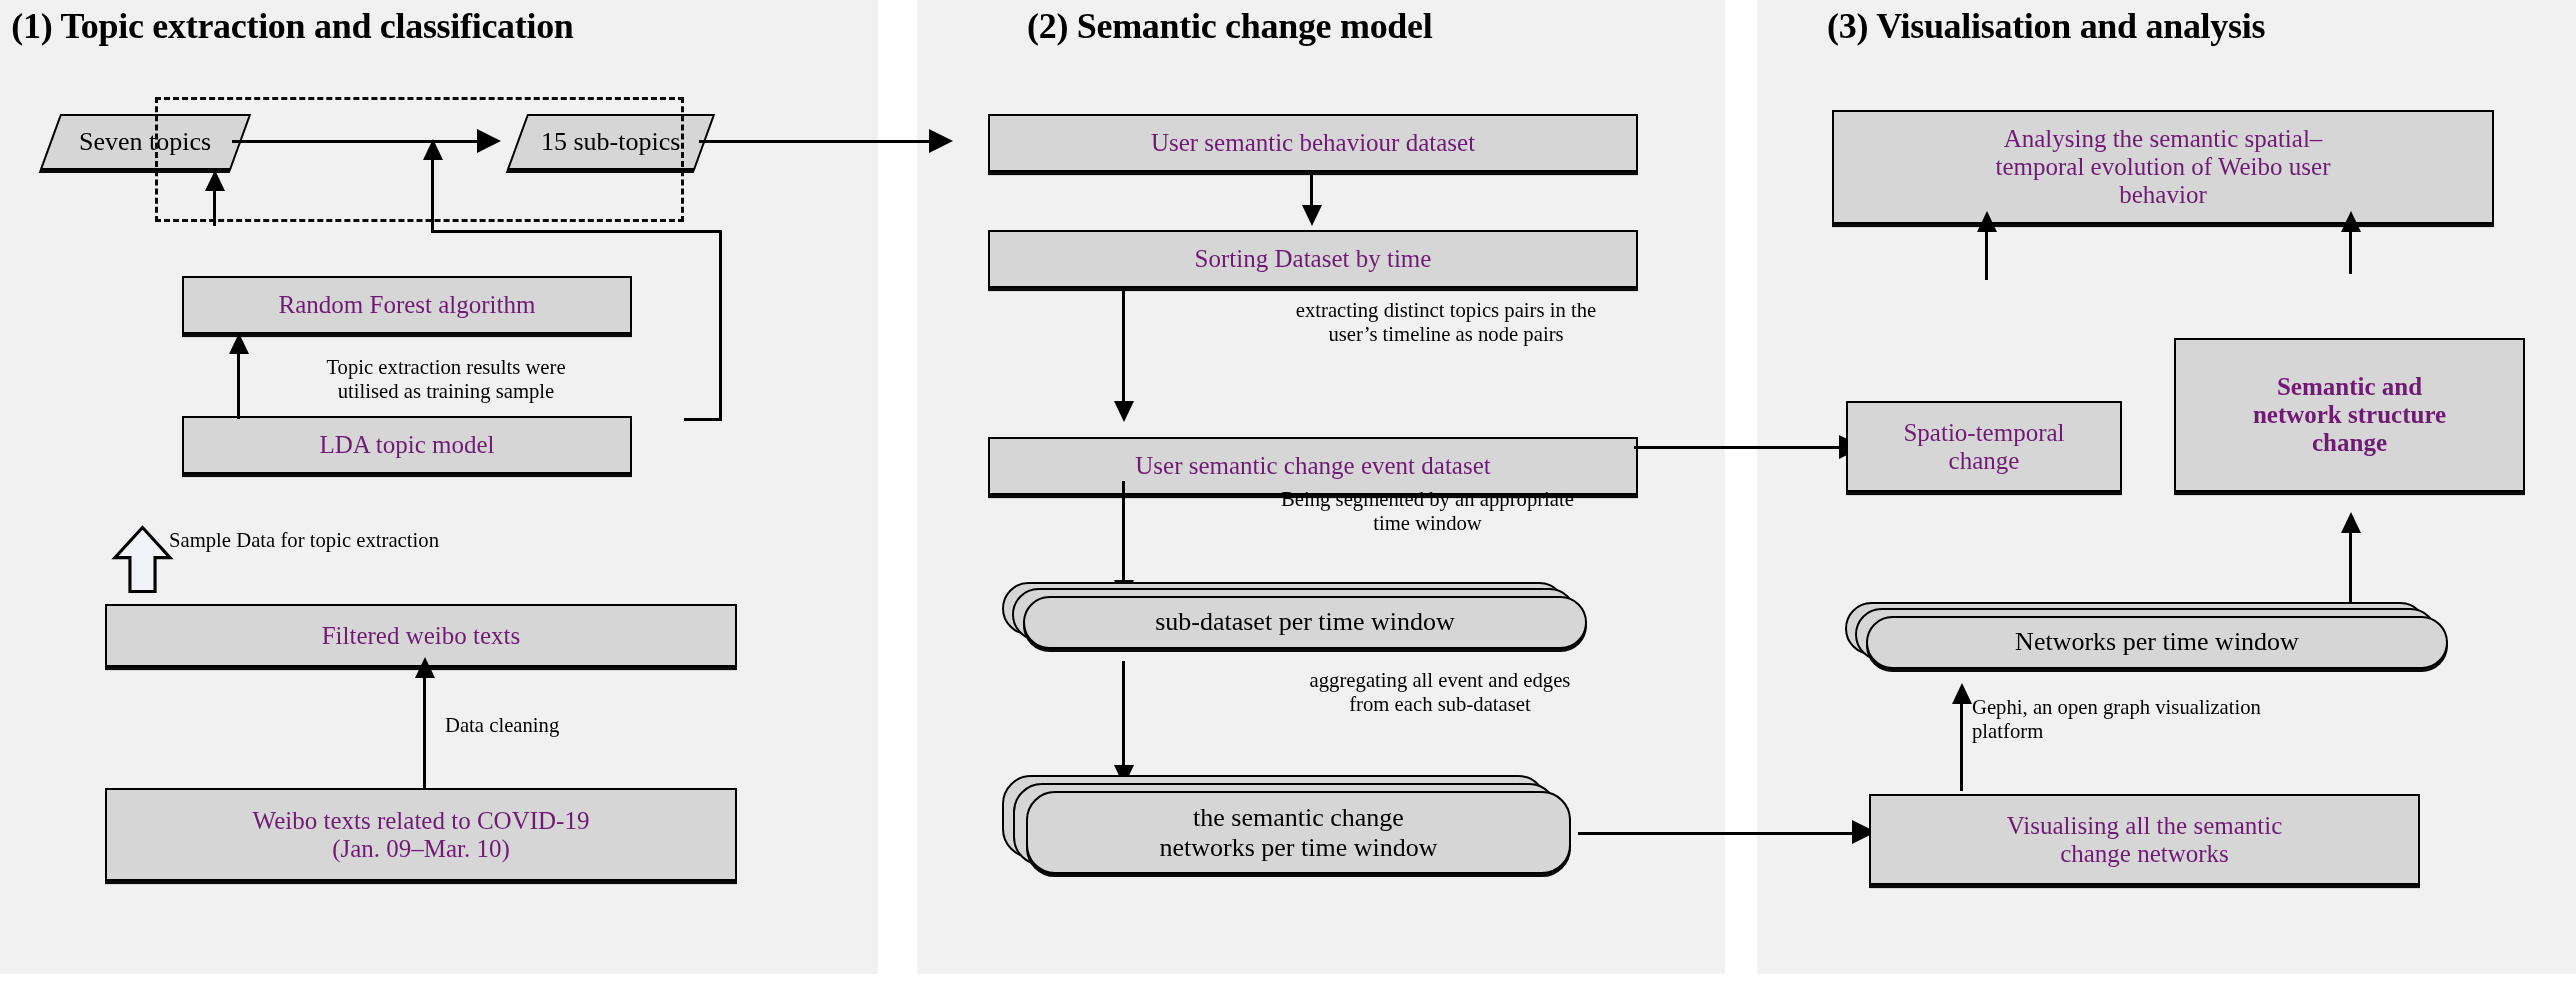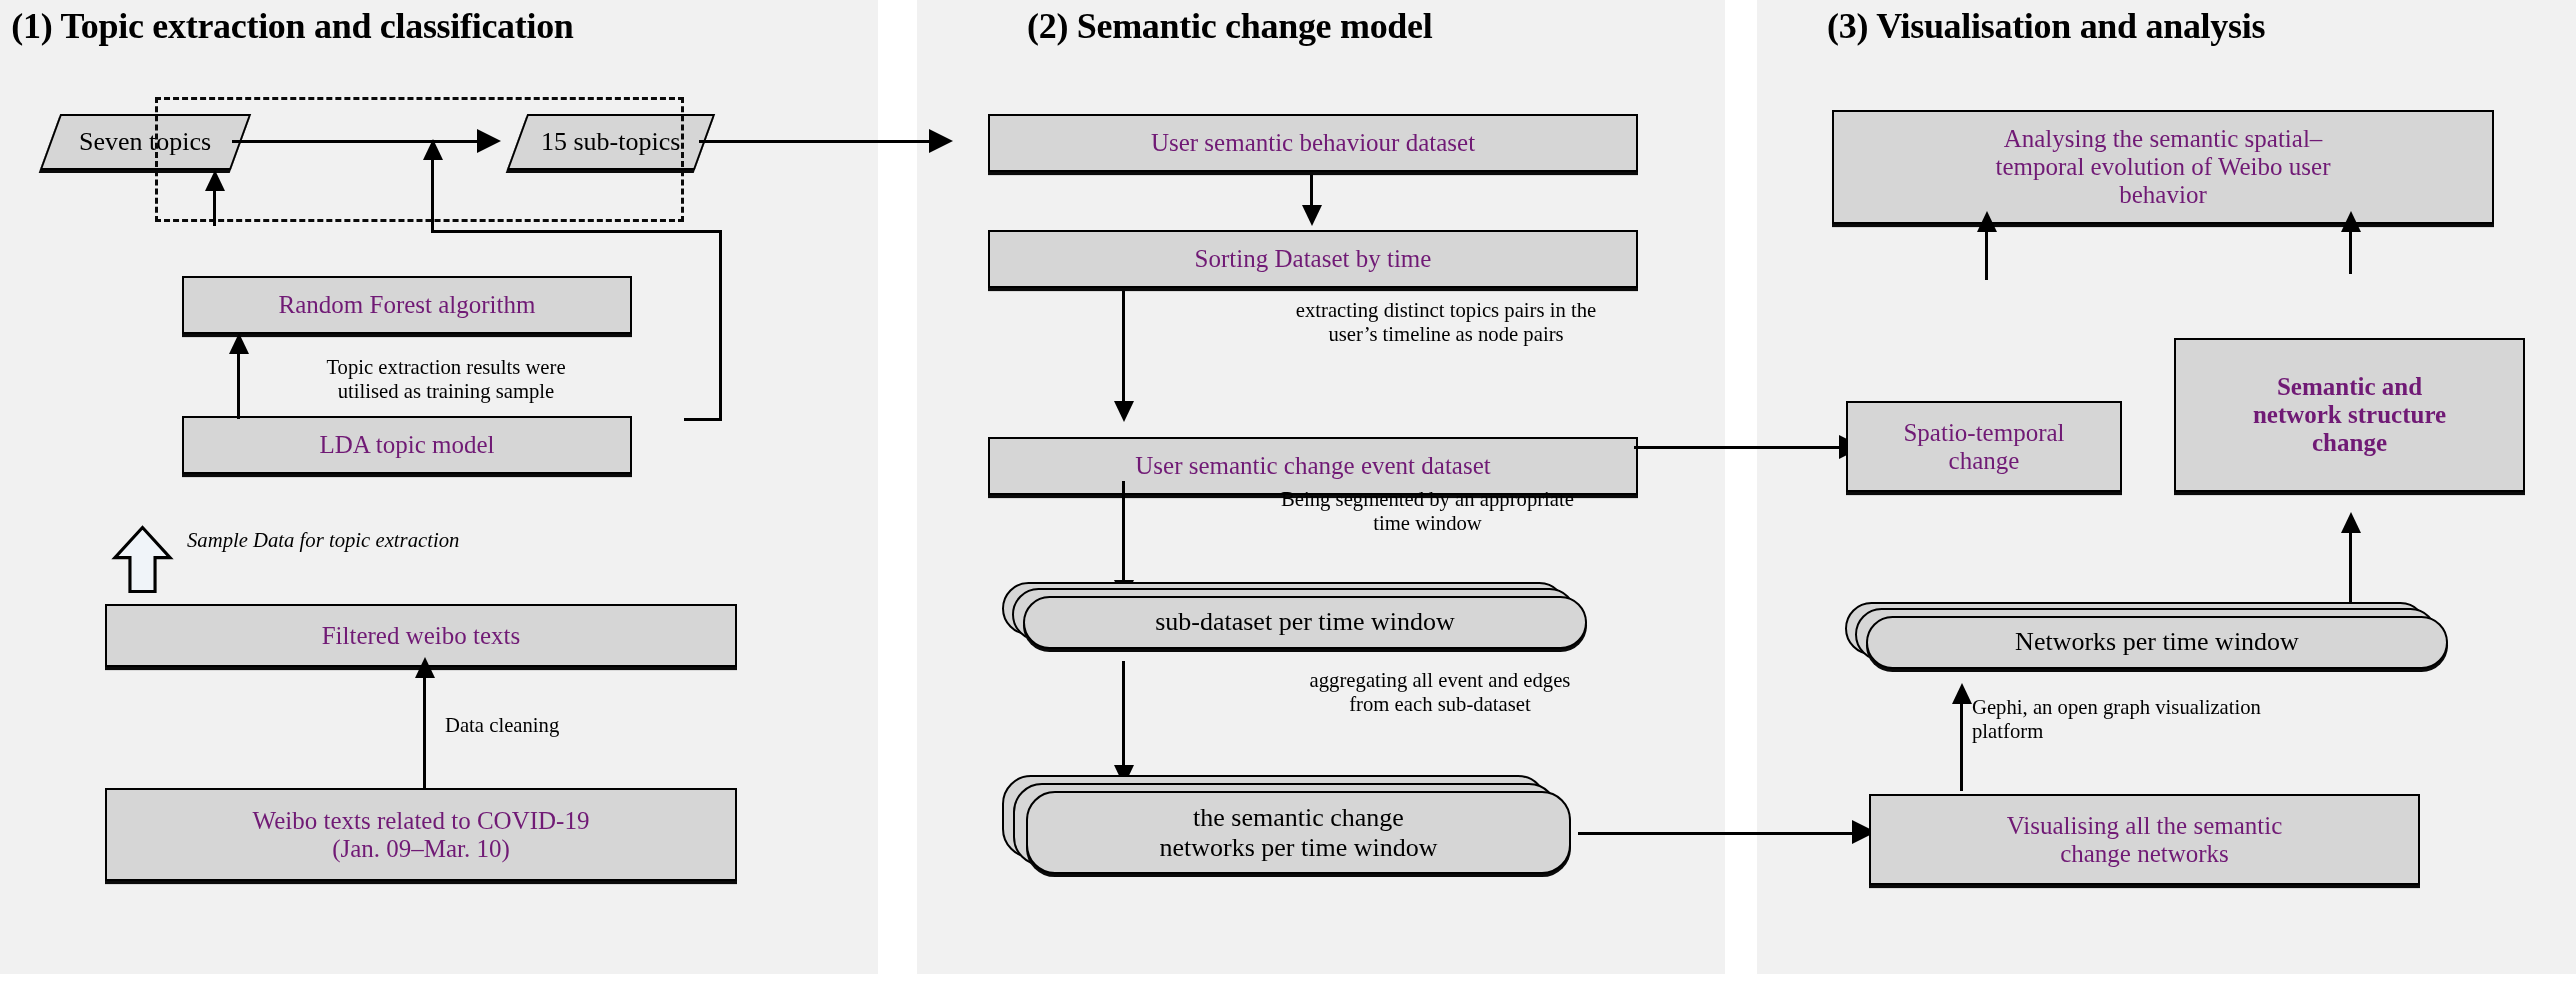--- a/index.html
+++ b/index.html
@@ -146,21 +146,21 @@
 
   <div class="ln lnv" style="left: 237px; top: 351px; height: 68px;"></div>
   <div class="arrow-up" style="left: 229px; top: 333px;"></div>
 
   <div class="edge-label" style="left: 249px; top: 356px; width: 394px;">Topic extraction results were
 utilised as training sample</div>
 
   <svg class="blockarrow" style="left: 111px; top: 525px;" width="63" height="69" viewBox="0 0 100 110">
     <polygon points="50,4 94,52 70,52 70,106 30,106 30,52 6,52" fill="#f0f4f9" stroke="#000" stroke-width="5"></polygon>
   </svg>
-  <div class="edge-label left" style="left: 187px; top: 529px; width: 438px; font-style: italic;">Sample Data for topic extraction</div>
+  <div class="edge-label left" style="left: 169px; top: 529px; width: 438px;">Sample Data for topic extraction</div>
 
   <div class="node" style="left: 105px; top: 604px; width: 632px; height: 63px;">
     <span>Filtered weibo texts</span>
   </div>
 
   <div class="ln lnv" style="left: 423px; top: 675px; height: 116px;"></div>
   <div class="arrow-up" style="left: 415px; top: 657px;"></div>
   <div class="edge-label left" style="left: 445px; top: 714px; width: 250px;">Data cleaning</div>
 
   <div class="node" style="left: 105px; top: 788px; width: 632px; height: 93px; flex-direction: column;">

